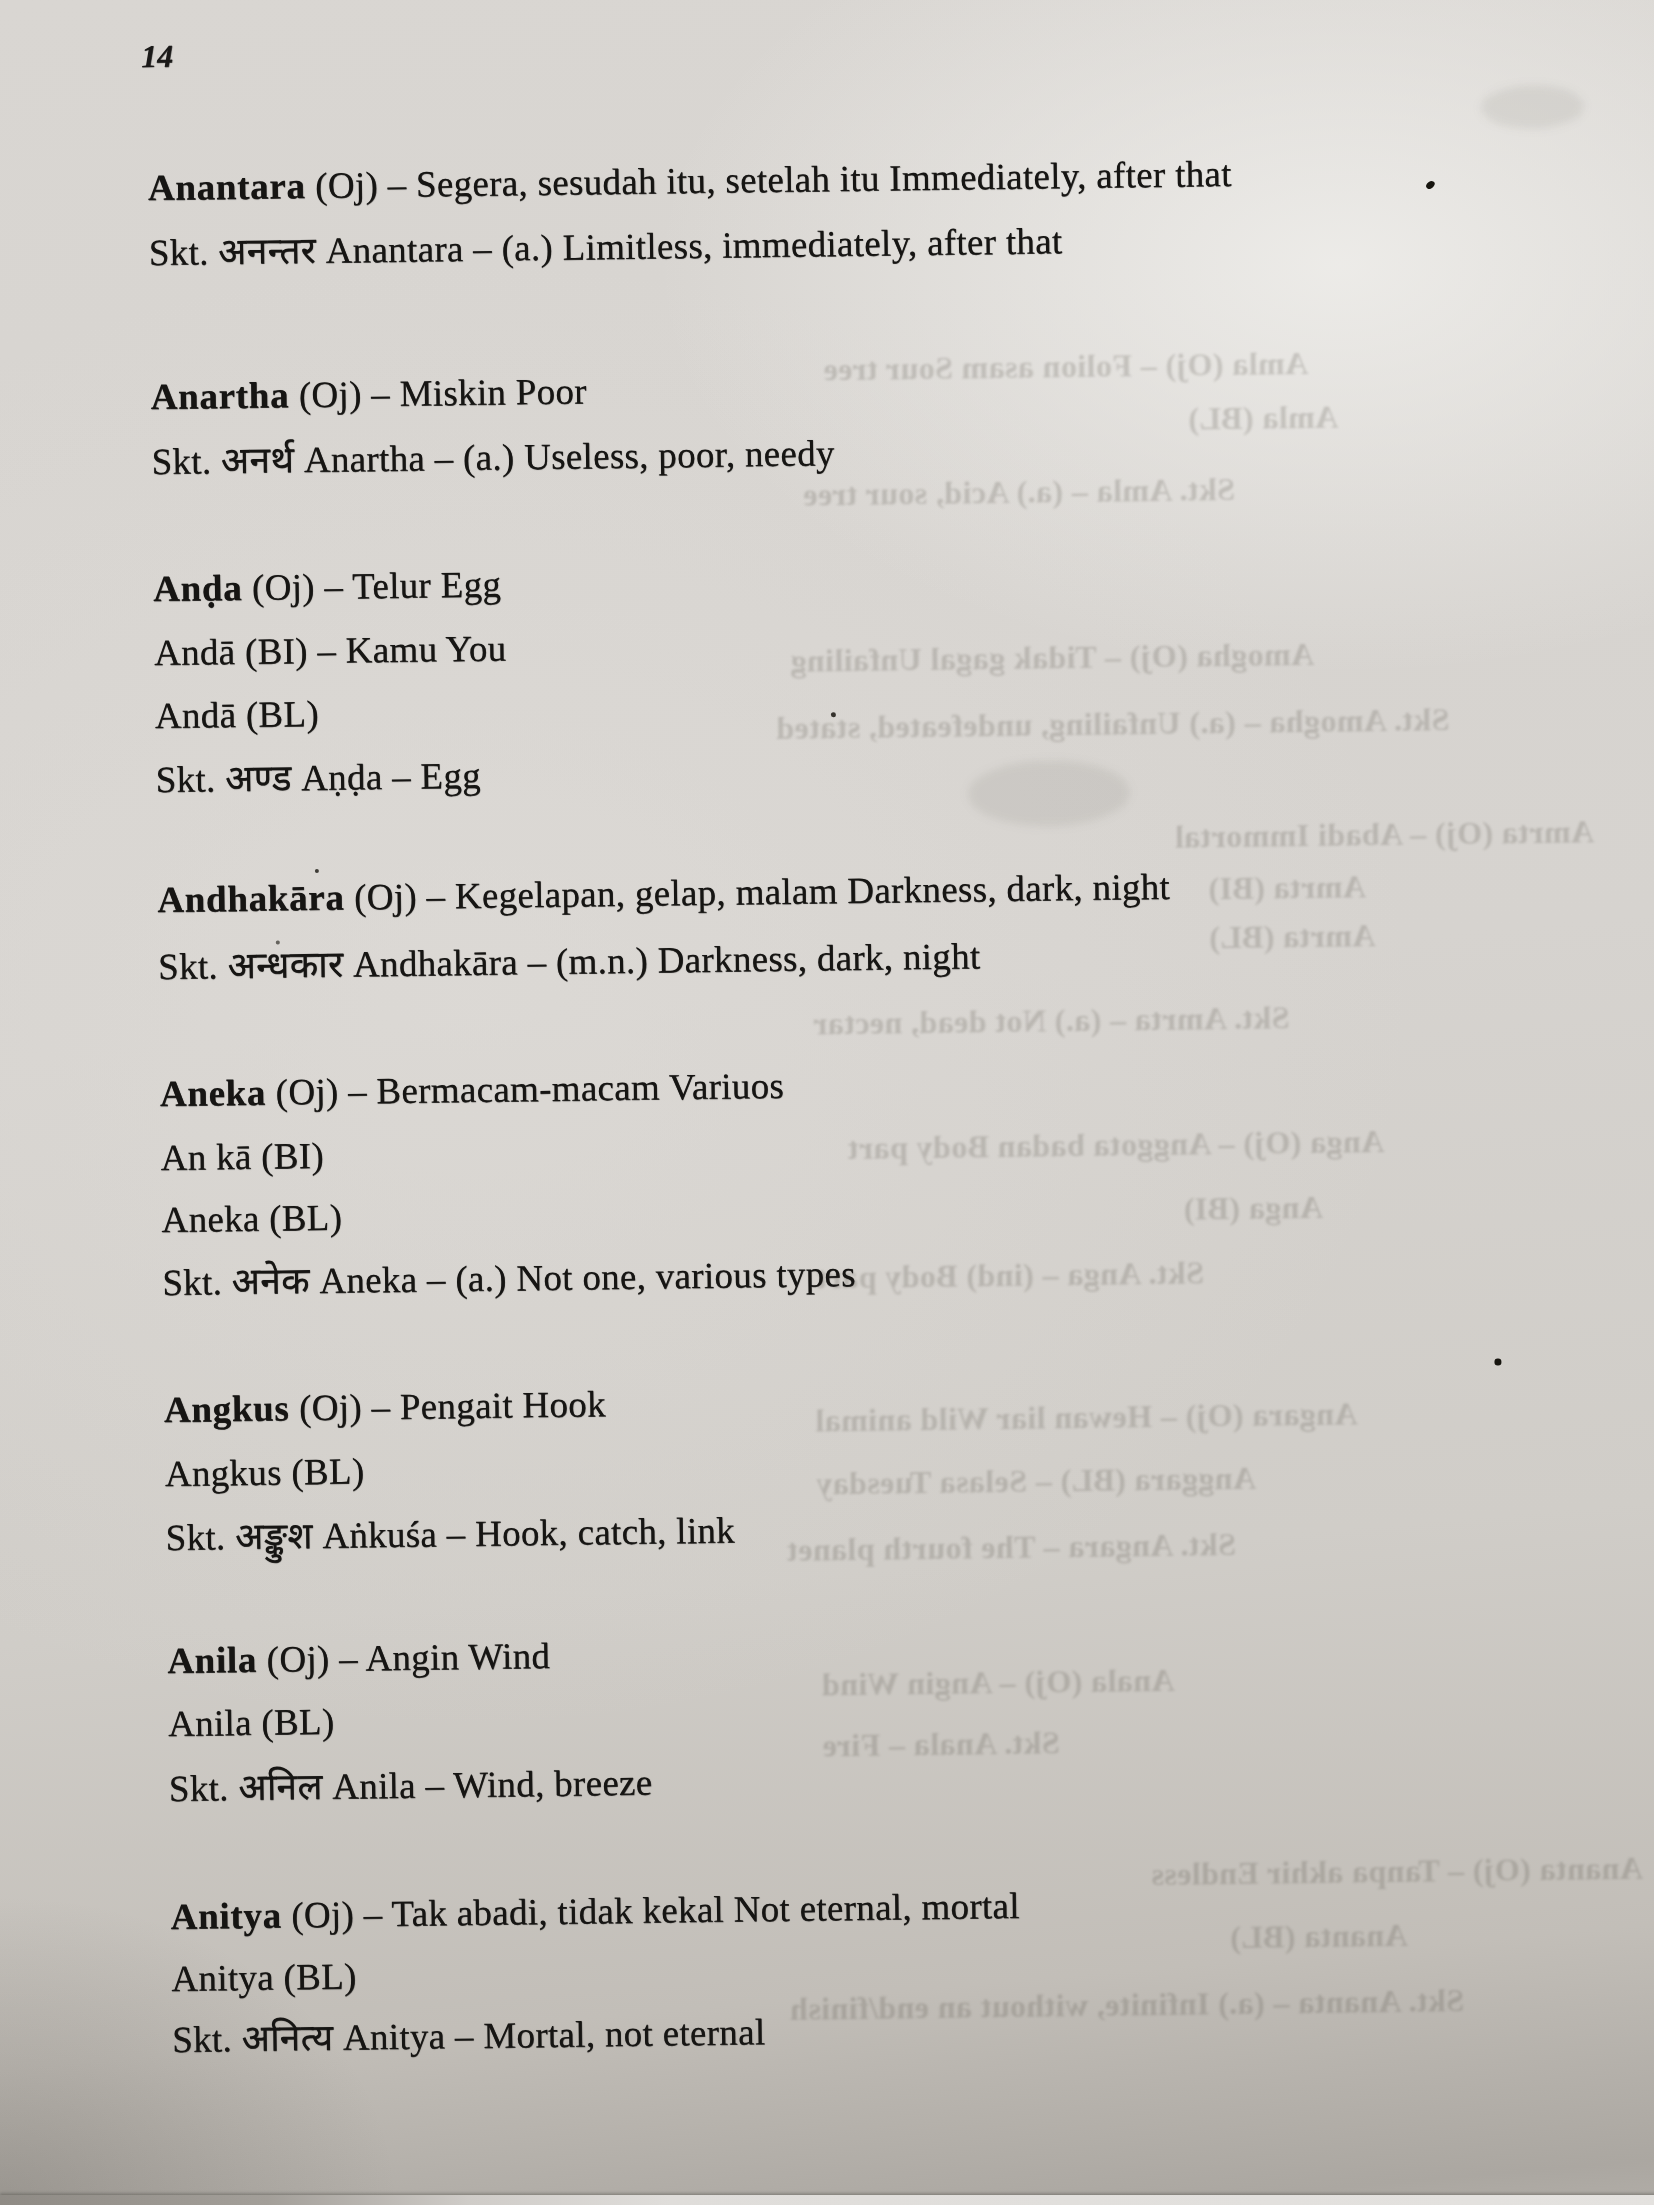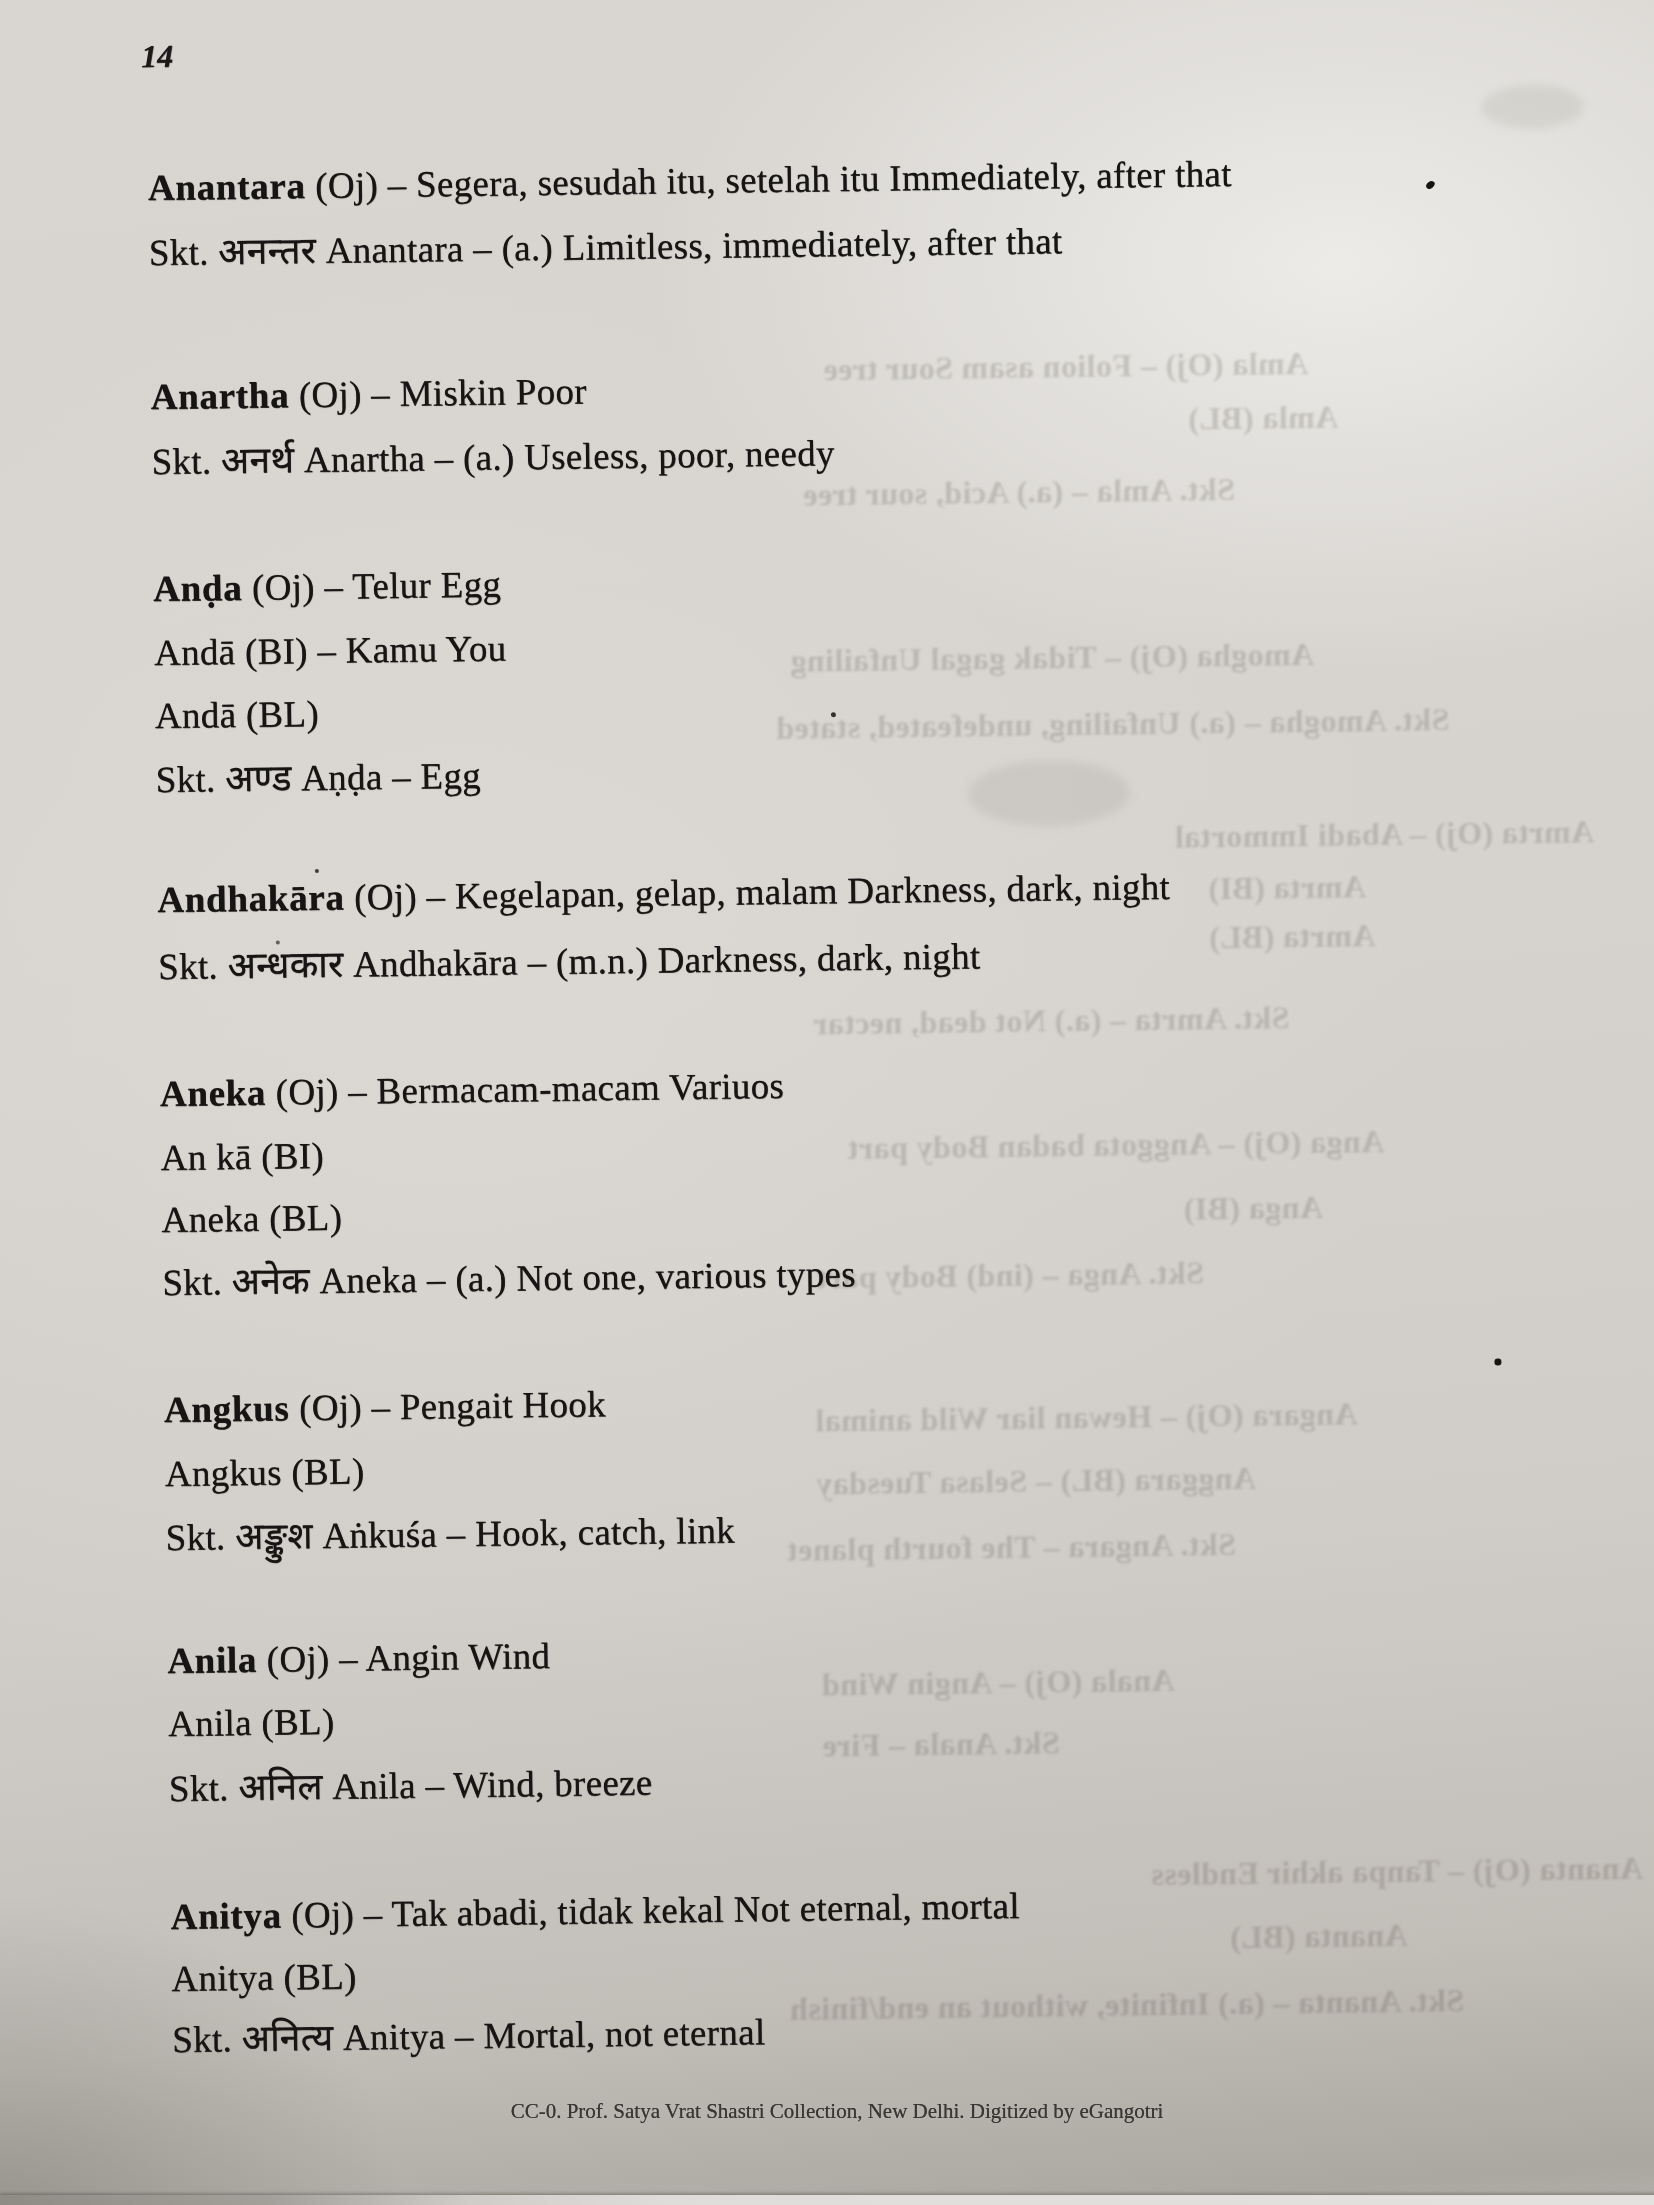--- a/index.html
+++ b/index.html
@@ -115,16 +115,15 @@
 
     <div class="speck" style="left:1437px;top:197px;width:6.6px;height:8.8px;transform:rotate(35deg);border-radius:60% 40% 60% 40%;"></div>
     <div class="speck" style="left:316px;top:871px;width:4.4px;height:4.4px;opacity:.8;"></div>
     <div class="speck" style="left:276px;top:942px;width:3.7px;height:3.7px;opacity:.6;"></div>
     <div class="speck" style="left:834px;top:721px;width:5.1px;height:5.1px;opacity:.85;"></div>
     <div class="speck" style="left:1489px;top:1376px;width:6.6px;height:6.6px;"></div>
     <div class="smudge" style="left:1492px;top:103px;width:103px;height:44px;"></div>
     <div class="smudge" style="left:970px;top:772px;width:162px;height:66px;"></div>
   </div>
 
-  <div id="footer-credit">CC-0. Prof. Satya Vrat Shastri Collection, New Delhi. Digitized by eGangotri</div>
   <div id="bottom-edge"></div>
 </div>
 
 
 </body></html>

